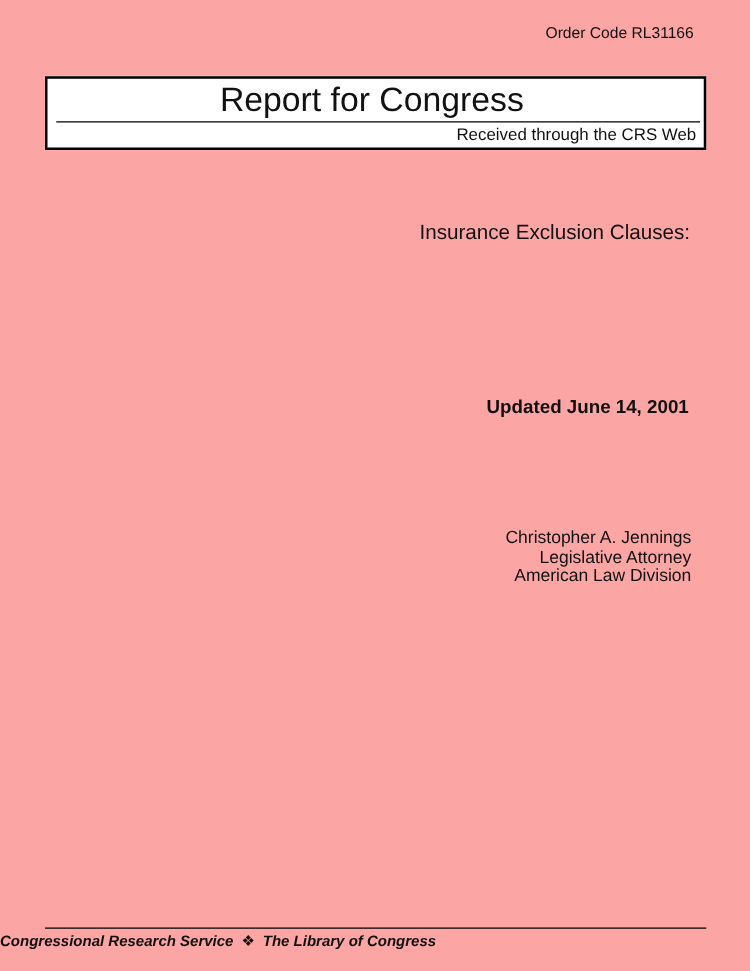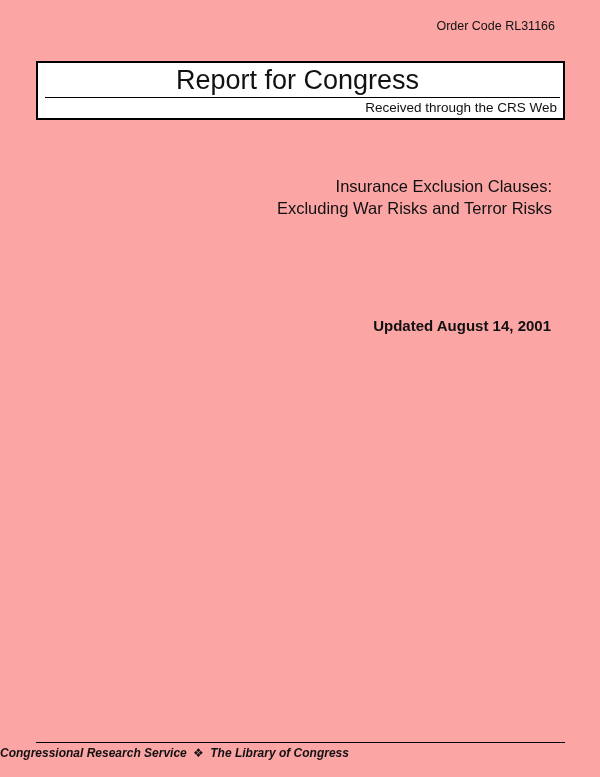--- a/index.html
+++ b/index.html
@@ -130,25 +130,29 @@
   <div class="order-code">Order Code RL31166</div>
 
   <div class="banner-box">
     <div class="banner-title">Report for Congress</div>
     <div class="banner-divider"></div>
     <div class="banner-subtitle">Received through the CRS Web</div>
   </div>
 
   <div class="report-title">
     <div>Insurance Exclusion Clauses:</div>
-    <div>Excluding War Risks and Terror Risks</div>
   </div>
 
-  <div class="updated-date">Updated August 14, 2001</div>
+  <div class="updated-date">Updated June 14, 2001</div>
 
+  <div class="author-block">
+    <div>Christopher A. Jennings</div>
+    <div>Legislative Attorney</div>
+    <div>American Law Division</div>
+  </div>
 
   <div class="footer-rule"></div>
   <div class="footer-text">
     <span>Congressional Research Service</span>
     <span class="sep">❖</span>
     <span>The Library of Congress</span>
   </div>
 
 </div>
 

